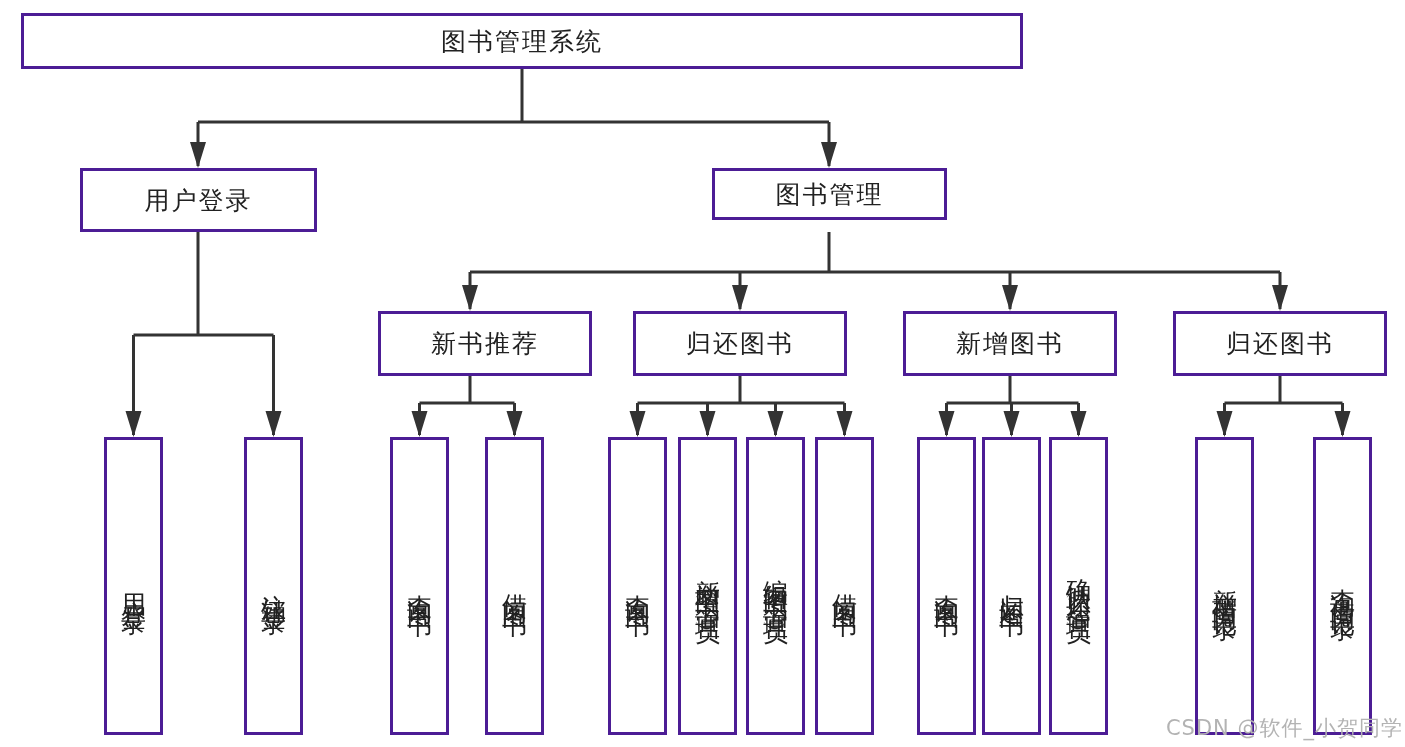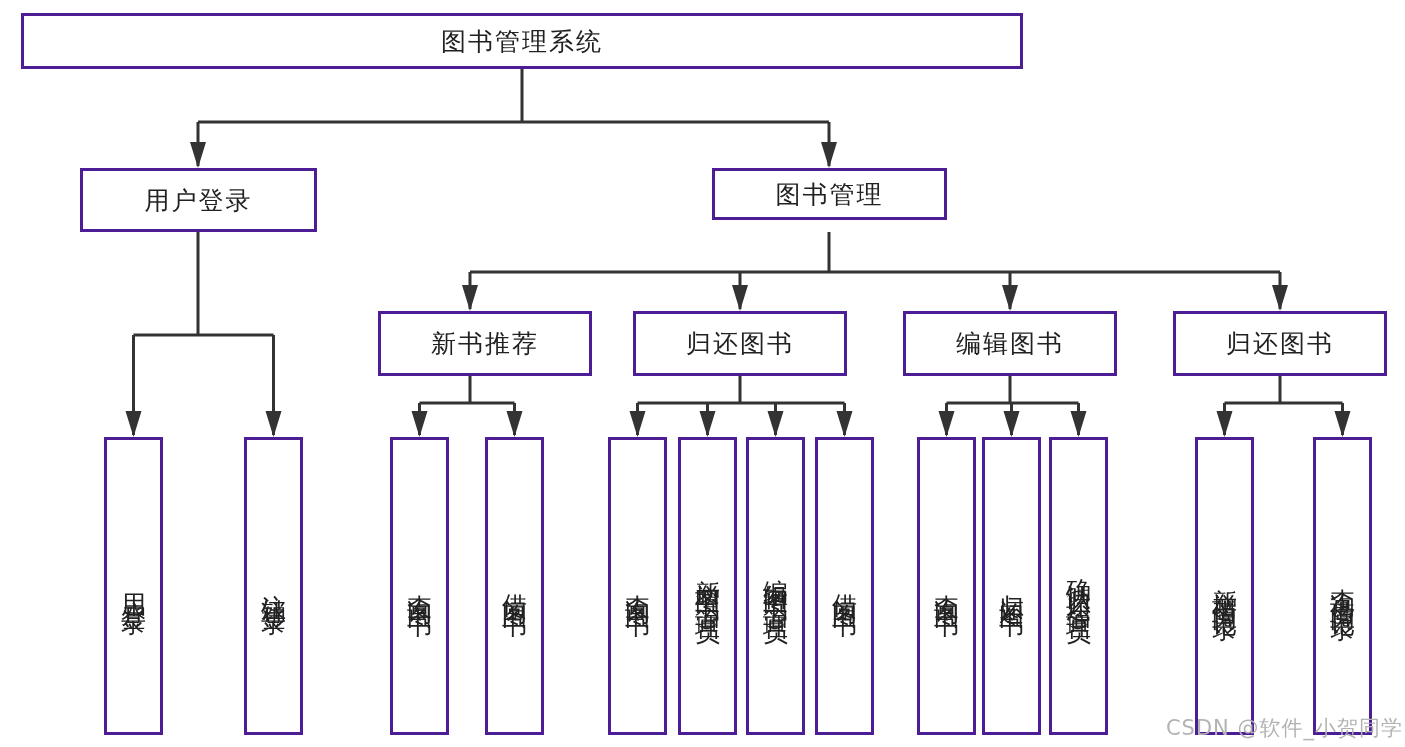--- a/index.html
+++ b/index.html
@@ -94,21 +94,21 @@
     <span class="hlabel">图书管理</span>
   </div>
 
   <div class="node b-l3 b-l3-1">
     <span class="hlabel">新书推荐</span>
   </div>
   <div class="node b-l3 b-l3-2">
     <span class="hlabel">归还图书</span>
   </div>
   <div class="node b-l3 b-l3-3">
-    <span class="hlabel">编辑图书</span>
+    <span class="hlabel">新增图书</span>
   </div>
   <div class="node b-l3 b-l3-4">
     <span class="hlabel">归还图书</span>
   </div>
 
   <div class="node b-leaf b-a1">
     <span class="vlabel">用户登录</span>
   </div>
   <div class="node b-leaf b-a2">
     <span class="vlabel">注销登录</span>

